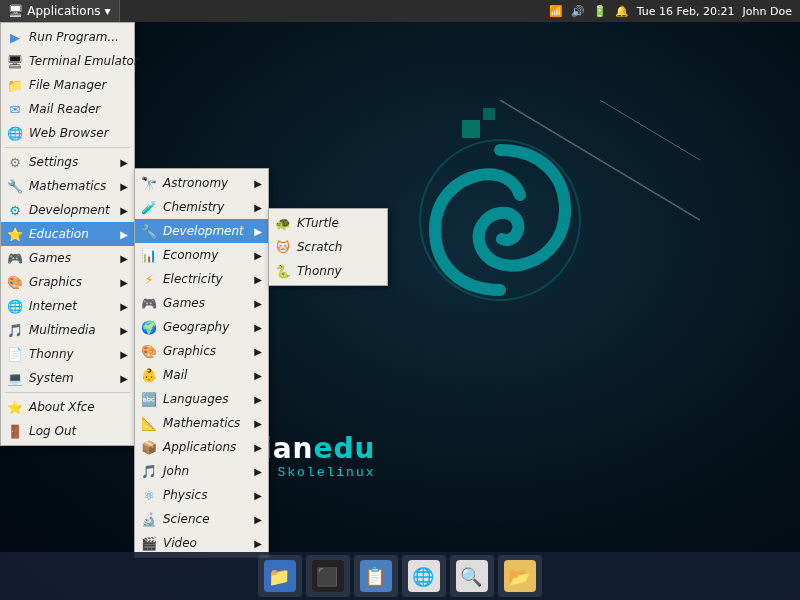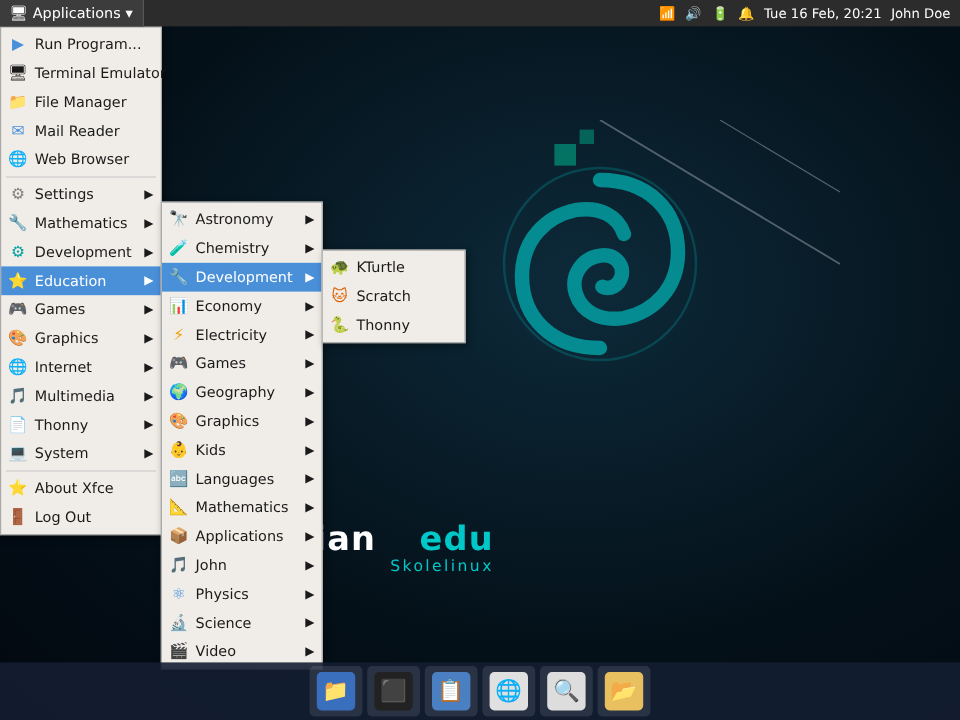--- a/index.html
+++ b/index.html
@@ -35,28 +35,29 @@
     
     .debian-logo {
       position: absolute;
       bottom: 120px;
       left: 200px;
       color: white;
       font-size: 28px;
       font-weight: bold;
       letter-spacing: 1px;
     }
-    .debian-logo span.edu { color: #00c8c8; margin-left: 36px; }
+    .debian-logo span.edu { color: #00c8c8; }
     .debian-logo .skolelinux {
       display: block;
       font-size: 13px;
       color: #00c8c8;
       text-align: right;
       font-weight: normal;
       letter-spacing: 2px;
+      font-family: Liberation Mono, monospace;
     }
 
     
     .topbar {
       position: absolute;
       top: 0;
       left: 0;
       right: 0;
       height: 22px;
       background: #2c2c2c;
@@ -159,21 +160,21 @@
 
     .menu-item-icon {
       width: 16px;
       height: 16px;
       display: flex;
       align-items: center;
       justify-content: center;
       flex-shrink: 0;
       font-size: 13px;
     }
-    .menu-item-label { flex: 1; font-size: 12px; }
+    .menu-item-label { flex: 1; font-size: 12px; font-style: italic; }
     .menu-item-arrow {
       font-size: 10px;
       margin-left: 4px;
     }
 
     .menu-separator {
       height: 1px;
       background: #ccc;
       margin: 2px 4px;
     }
@@ -381,21 +382,21 @@
         <span class="menu-item-label">Geography</span>
         <span class="menu-item-arrow">▶</span>
       </div>
       <div class="menu-item">
         <span class="menu-item-icon icon-teal">🎨</span>
         <span class="menu-item-label">Graphics</span>
         <span class="menu-item-arrow">▶</span>
       </div>
       <div class="menu-item">
         <span class="menu-item-icon icon-orange">👶</span>
-        <span class="menu-item-label">Kids</span>
+        <span class="menu-item-label">Mail</span>
         <span class="menu-item-arrow">▶</span>
       </div>
       <div class="menu-item">
         <span class="menu-item-icon icon-blue">🔤</span>
         <span class="menu-item-label">Languages</span>
         <span class="menu-item-arrow">▶</span>
       </div>
       <div class="menu-item">
         <span class="menu-item-icon icon-red">📐</span>
         <span class="menu-item-label">Mathematics</span>

